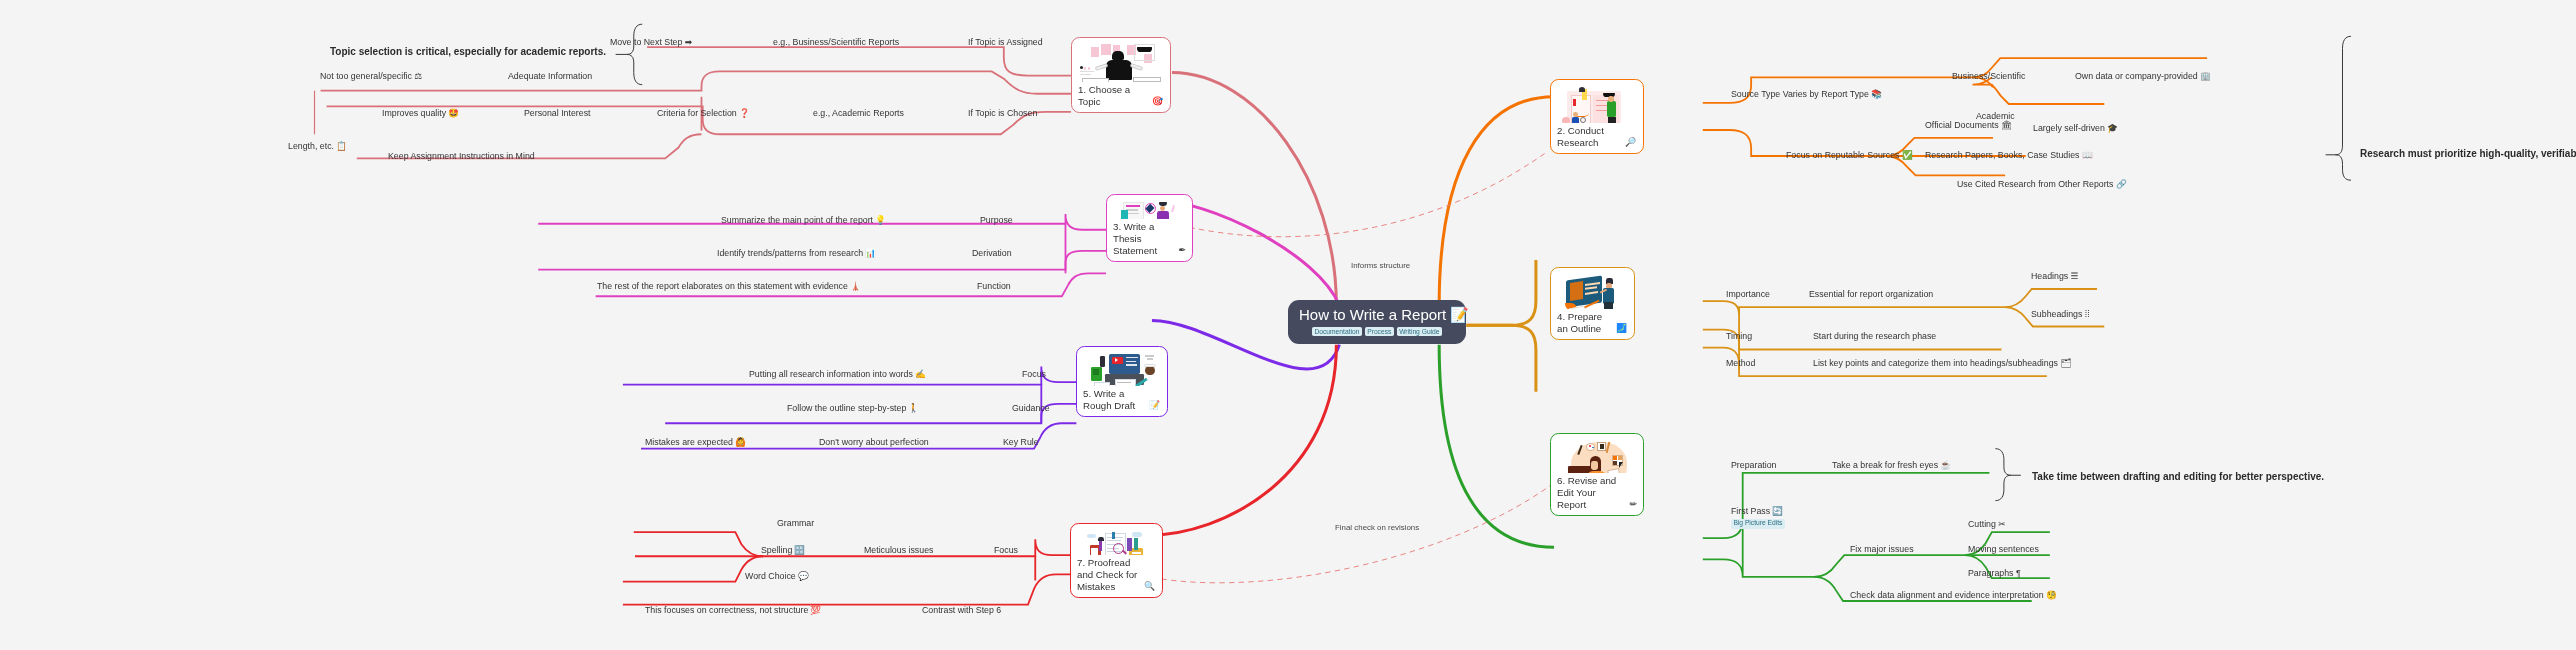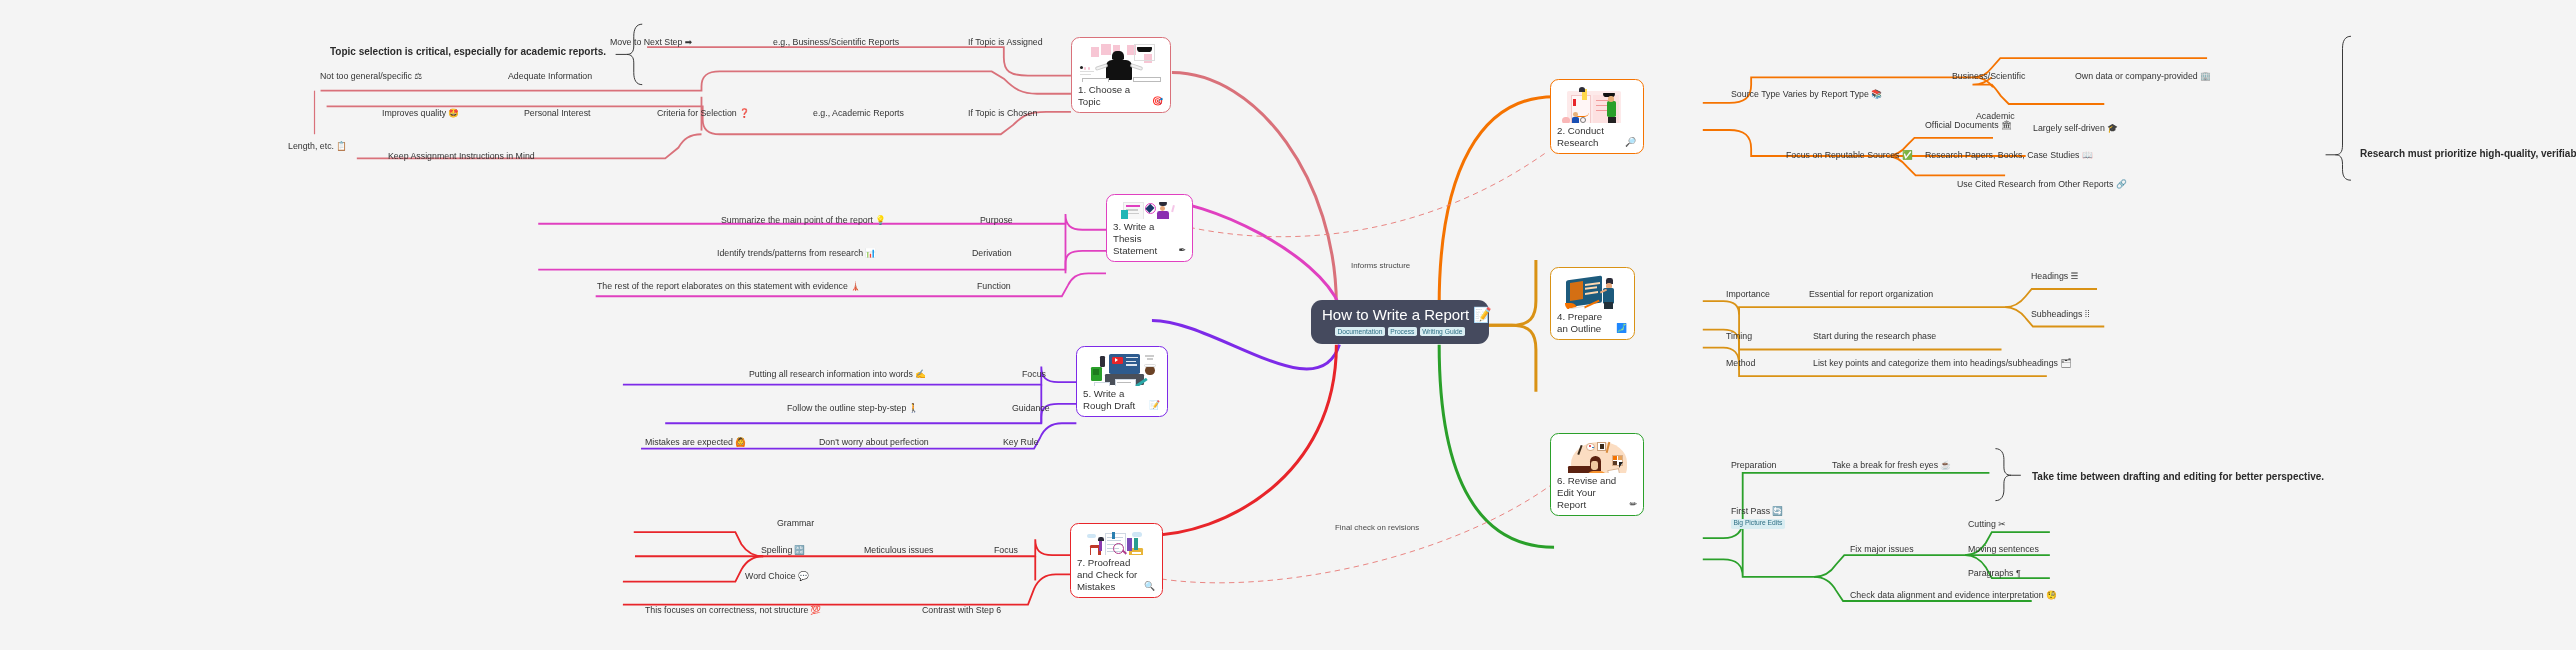--- a/index.html
+++ b/index.html
@@ -174,21 +174,21 @@
     <path d="M3300 742 C3310 742 3314 750 3314 760 L3314 772 C3314 782 3318 786 3326 786 C3318 786 3314 790 3314 800 L3314 810 C3314 820 3310 828 3300 828" stroke="#333" stroke-width="1.6" fill="none"></path>
     <path d="M3326 786 L3342 786" stroke="#333" stroke-width="1.6" fill="none"></path>
 
     <path d="M1770 918 L1740 918 C1720 918 1712 910 1712 892 L1712 920 L1262 920 C1244 920 1234 912 1226 900 L1216 880 L1048 880" stroke="#e8252a" stroke-width="3" fill="none"></path>
     <path d="M1262 920 L1050 920" stroke="#e8252a" stroke-width="3" fill="none"></path>
     <path d="M1262 920 C1244 920 1234 928 1226 942 L1216 962 L1030 962" stroke="#e8252a" stroke-width="3" fill="none"></path>
     <path d="M1770 950 L1746 950 C1726 950 1716 960 1710 974 L1700 1000 L1030 1000" stroke="#e8252a" stroke-width="3" fill="none"></path>
     <path d="M1712 920 L1712 960" stroke="#e8252a" stroke-width="3" fill="none"></path>
   </svg>
 
-  <div class="root" style="left:1288px; top:300px; width:178px;margin-left:23px;">
+  <div class="root" style="left:1288px; top:300px; width:178px;">
     <div class="root-title">How to Write a Report 📝</div>
     <div class="root-tags">
       <span class="root-tag">Documentation</span>
       <span class="root-tag">Process</span>
       <span class="root-tag">Writing Guide</span>
     </div>
   </div>
 
   <div class="rellabel" style="left:1351px; top:261px;">Informs structure</div>
   <div class="rellabel" style="left:1335px; top:523px;">Final check on revisions</div>

